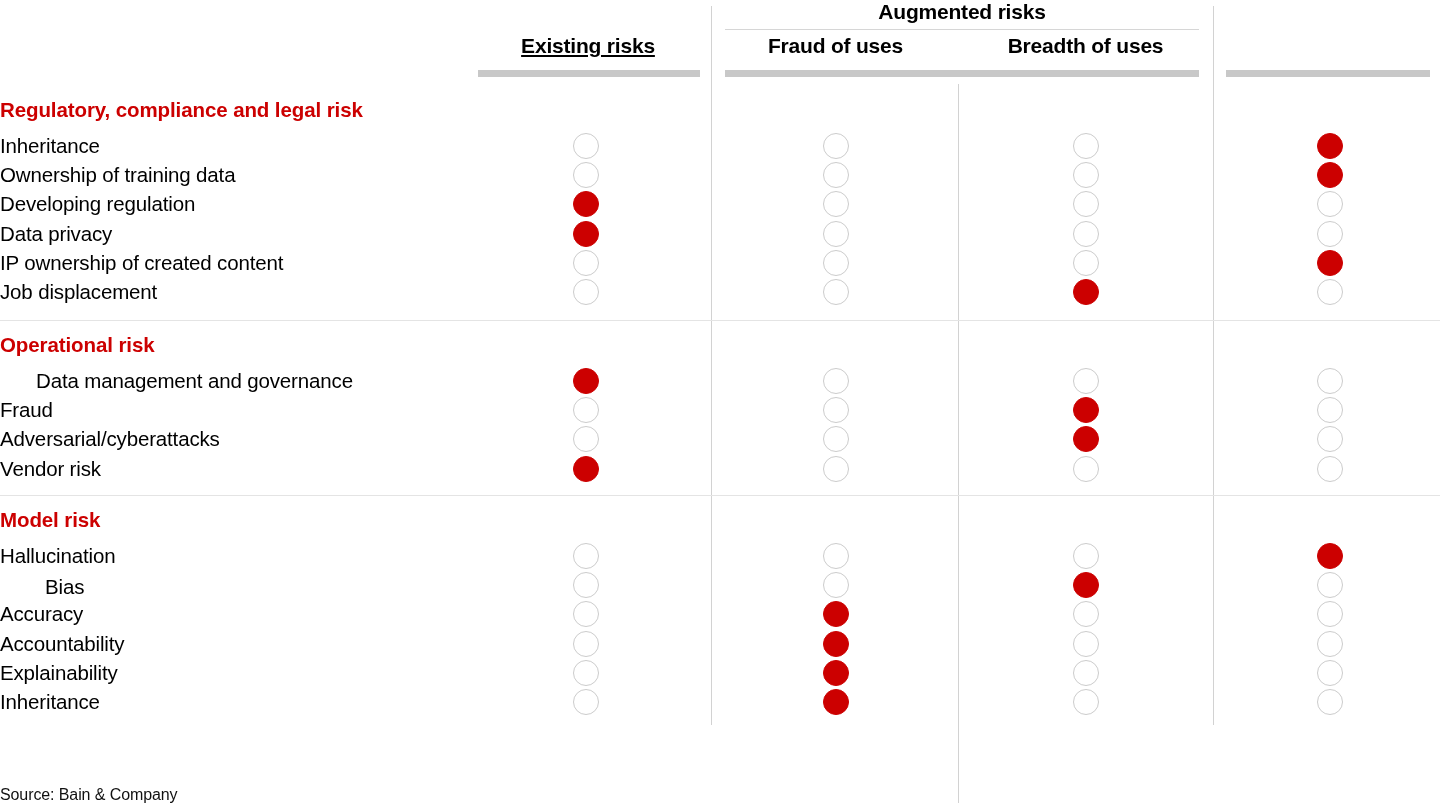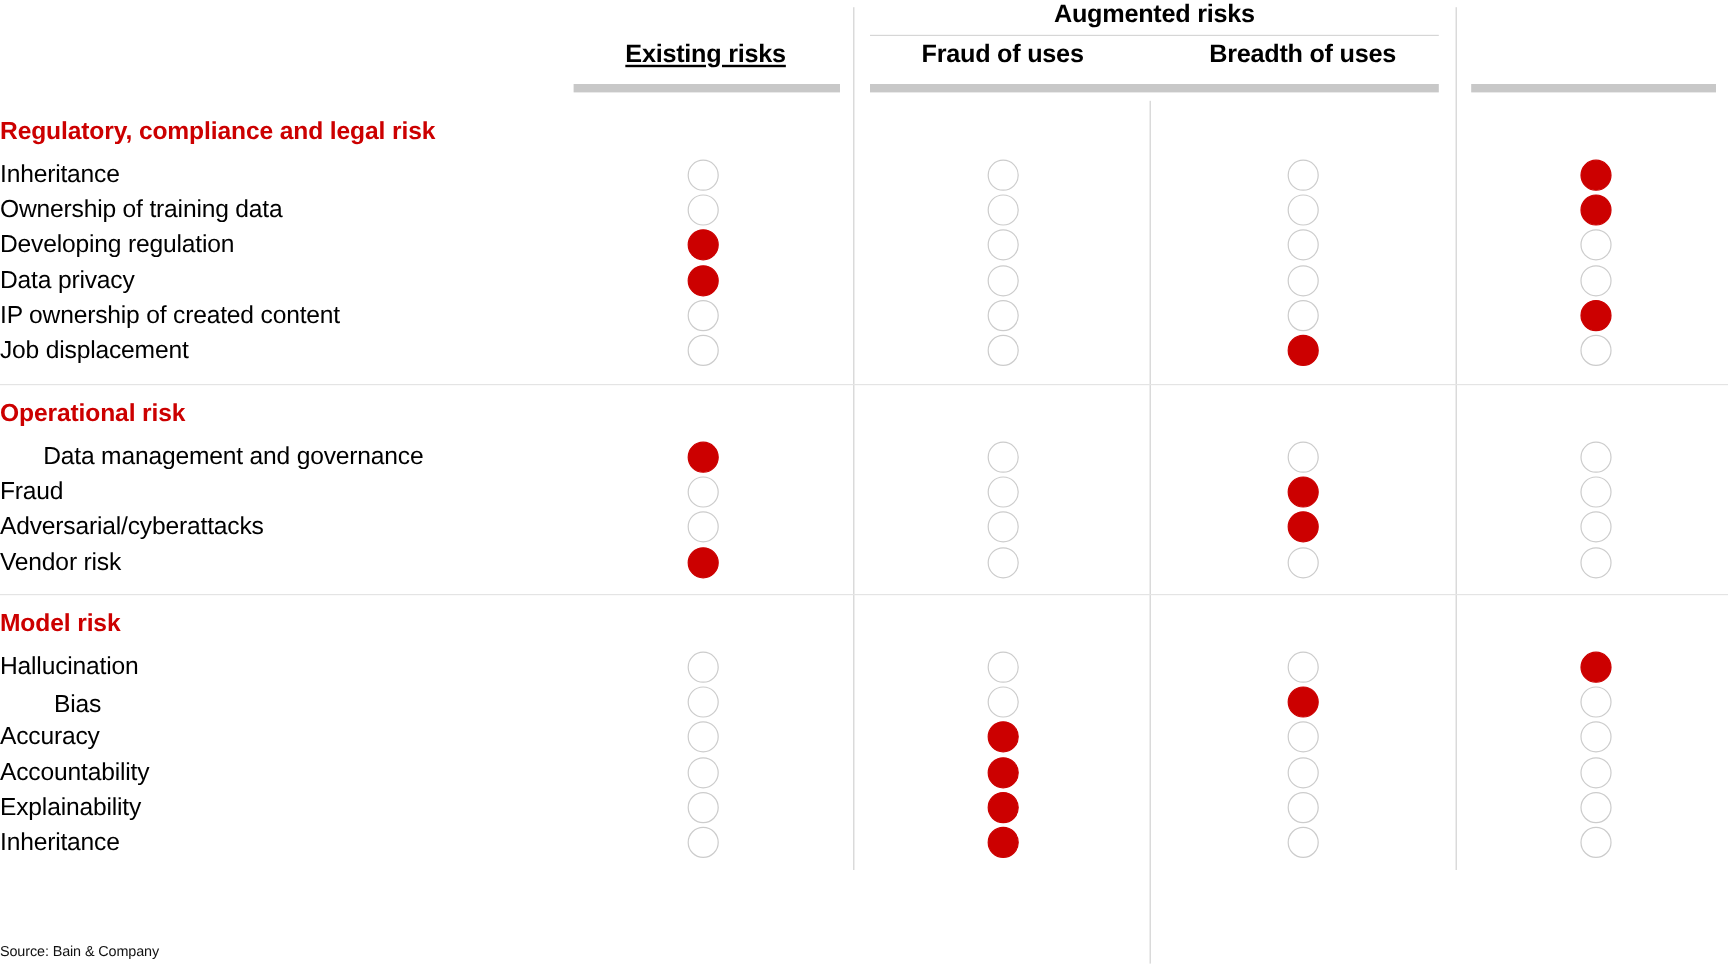--- a/index.html
+++ b/index.html
@@ -139,21 +139,21 @@
     left: 0;
     width: 1440px;
     height: 1px;
     background: #e4e4e4;
   }
 
   .source {
     position: absolute;
     left: 0px;
     top: 786px;
-    font-size: 12px;
+    font-size: 16px;
     color: #111;
     letter-spacing: -0.1px;
   }
 </style>
 </head>
 <body>
 
 <div id="chart">
 
   <div class="header">

